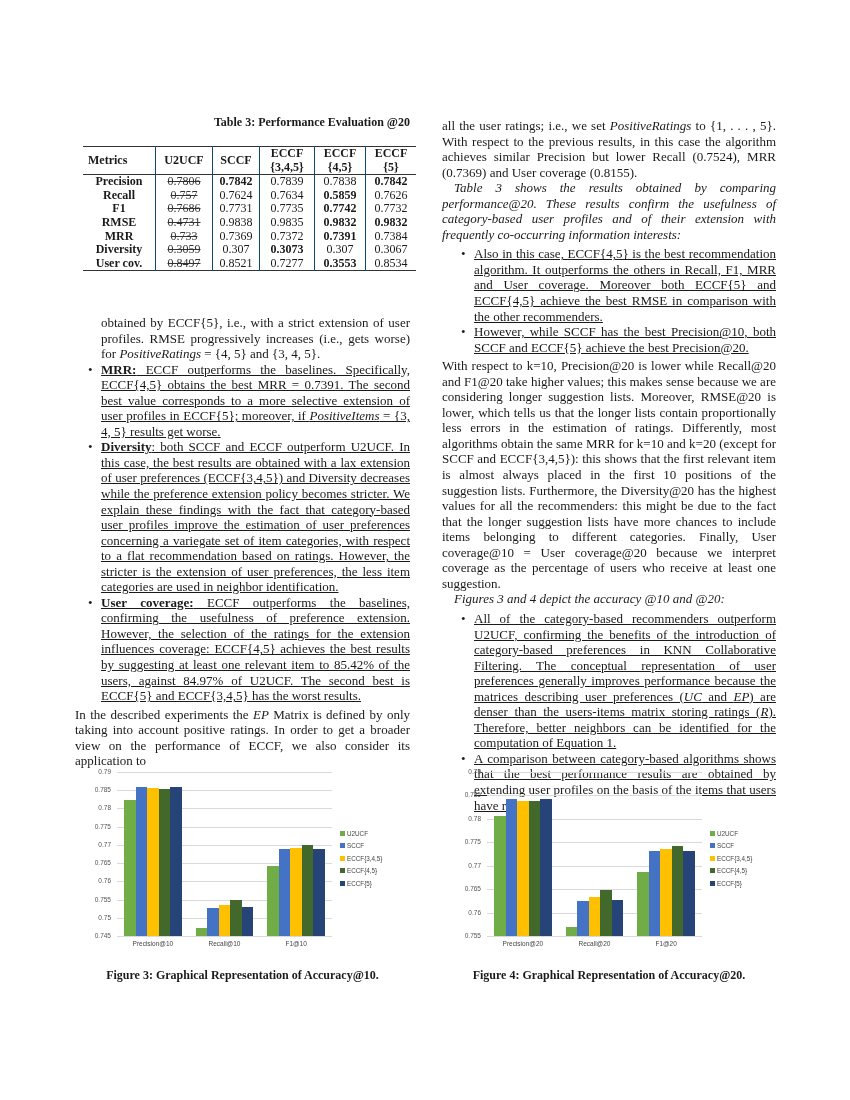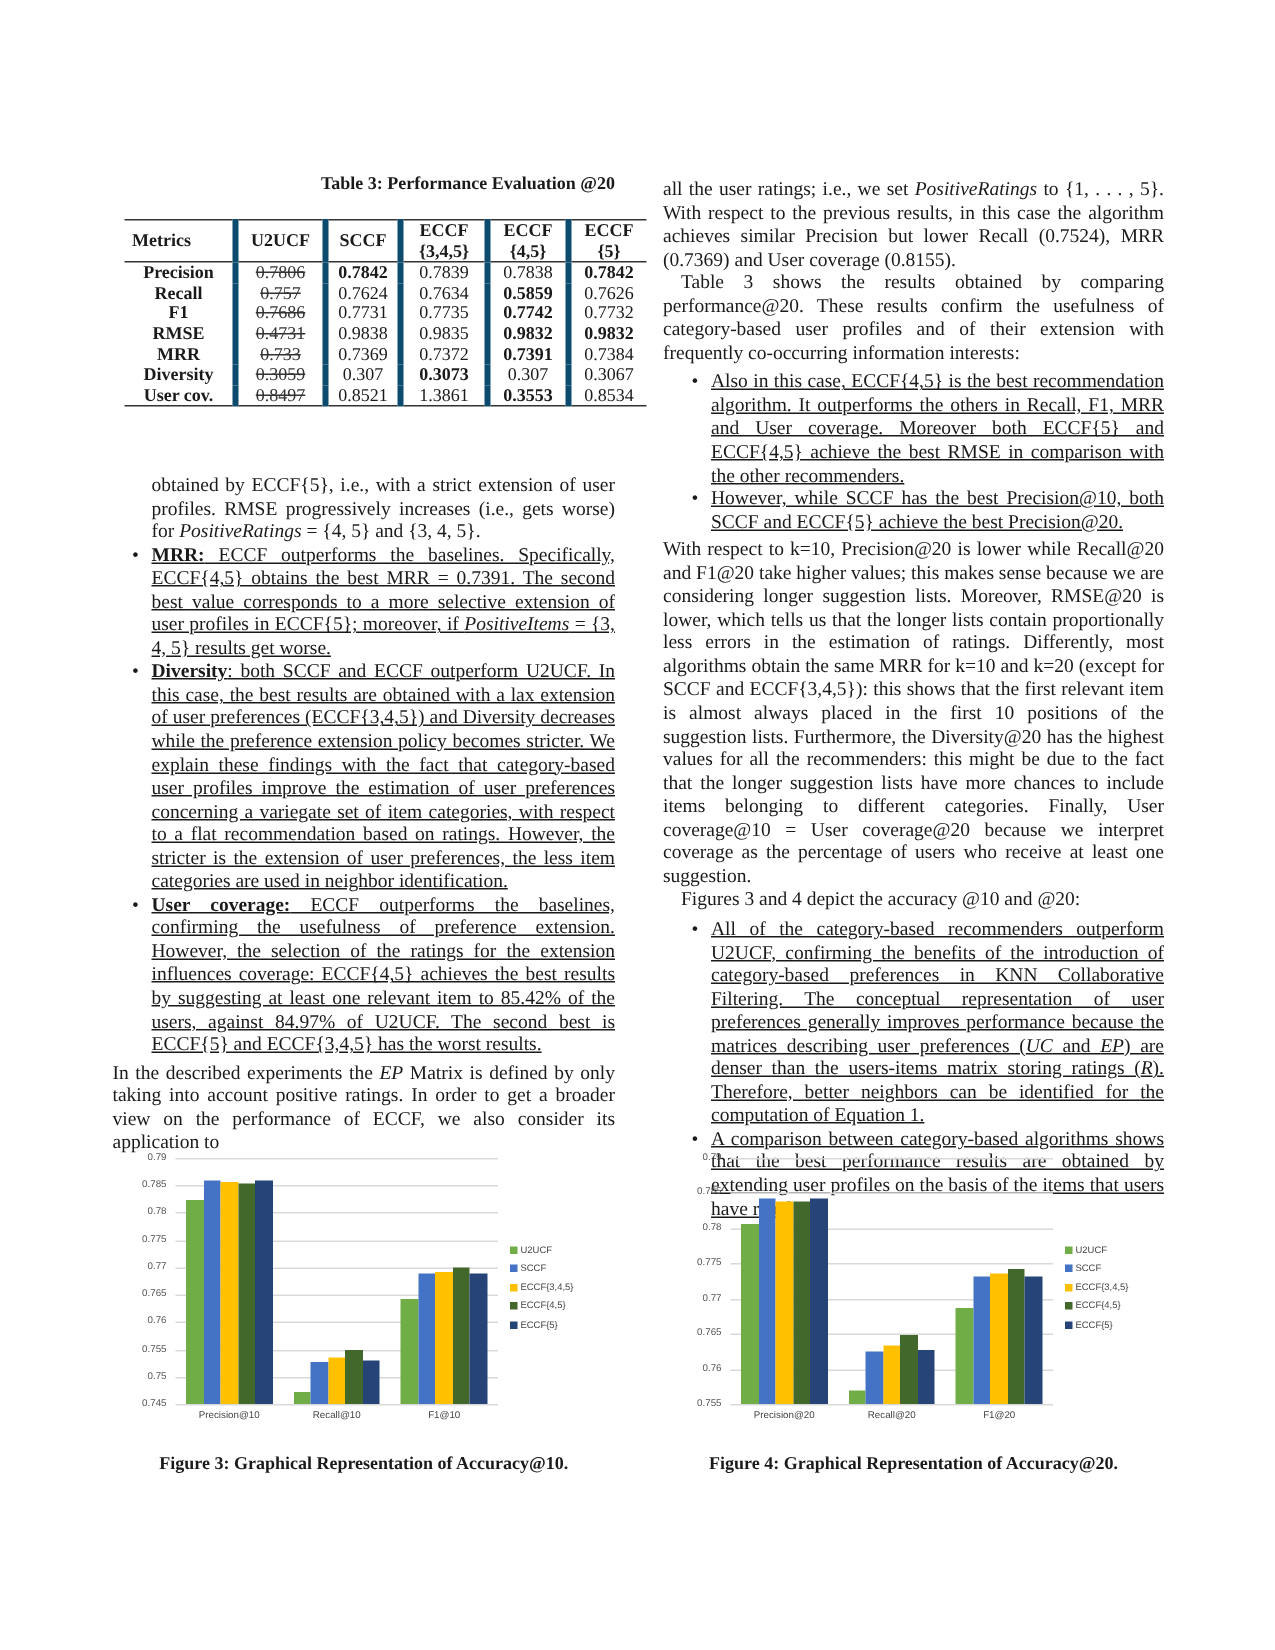--- a/index.html
+++ b/index.html
@@ -9,29 +9,29 @@
   .left { left: 75px; width: 335px; }
   .right { left: 442px; width: 334px; }
   p, li { margin: 0; font-size: 13px; line-height: 15.55px; text-align: justify; hyphens: auto; }
   .caption { font-weight: bold; font-size: 12px; text-align: center; }
   .table-title { position: absolute; top: 115px; left: 80px; width: 330px; text-align: right; font-weight: bold; font-size: 12px; }
   table.perf { position: absolute; top: 146px; left: 83px; border-collapse: collapse; font-size: 12px; }
   table.perf th, table.perf td { padding: 0 5px; line-height: 13.6px; text-align: center; }
   table.perf th { font-weight: bold; text-align: center; vertical-align: middle; }
   table.perf thead tr { border-top: 1px solid #333; border-bottom: 1px solid #333; }
   table.perf tbody tr:last-child { border-bottom: 1px solid #333; }
-  table.perf th, table.perf td { border-right: 4px solid #0c4a6e; }
+  table.perf th, table.perf td { border-right: 1px solid #0c4a6e; }
   table.perf th:last-child, table.perf td:last-child { border-right: none; }
   table.perf td.metric { font-weight: bold; }
   table.perf td.strike { text-decoration: line-through; color: #333; }
   table.perf td.best { font-weight: bold; }
   ul.bullets { list-style: none; margin: 0; padding: 0; text-decoration: underline; }
   ul.bullets li { position: relative; padding-left: 0; }
   ul.bullets li::before { content: "\2022"; position: absolute; left: -13px; top: 0; }
-  .indent { text-indent: 12px; }
+  .indent { text-indent: 12px; font-style: italic; }
   b { font-weight: bold; }
   i { font-style: italic; }
   .chart { position: absolute; font-family: "Liberation Sans", "DejaVu Sans", sans-serif; }
   .chart .ytick { position: absolute; font-size: 6.5px; color: #555; text-align: right; width: 26px; }
   .chart .grid { position: absolute; height: 1px; background: #d9d9d9; }
   .chart .bar { position: absolute; }
   .chart .xlabel { position: absolute; font-size: 6.5px; color: #444; text-align: center; }
   .chart .legend { position: absolute; font-size: 6.3px; color: #444; }
   .chart .legend-item { height: 12.5px; display: flex; align-items: center; }
   .chart .legend-swatch { width: 5px; height: 5px; margin-right: 2px; display: inline-block; }
@@ -97,21 +97,21 @@
         <td class="strike">0.3059</td>
         <td class="">0.307</td>
         <td class="best">0.3073</td>
         <td class="">0.307</td>
         <td class="">0.3067</td>
       </tr>
       <tr>
         <td class="metric">User cov.</td>
         <td class="strike">0.8497</td>
         <td class="">0.8521</td>
-        <td class="">1.3861</td>
+        <td class="">0.7277</td>
         <td class="best">0.3553</td>
         <td class="">0.8534</td>
       </tr>
     </tbody>
 </table>
 
 <div class="col left" style="top:315px;left:75px;width:335px;">
   <div style="padding-left:26px;">
     <p><span>obtained by ECCF{5}, i.e., with a strict extension of user profiles. RMSE progressively increases (i.e., gets worse) for </span><i>PositiveRatings</i><span> = {4, 5} and {3, 4, 5}.</span></p>
     <ul class="bullets">

